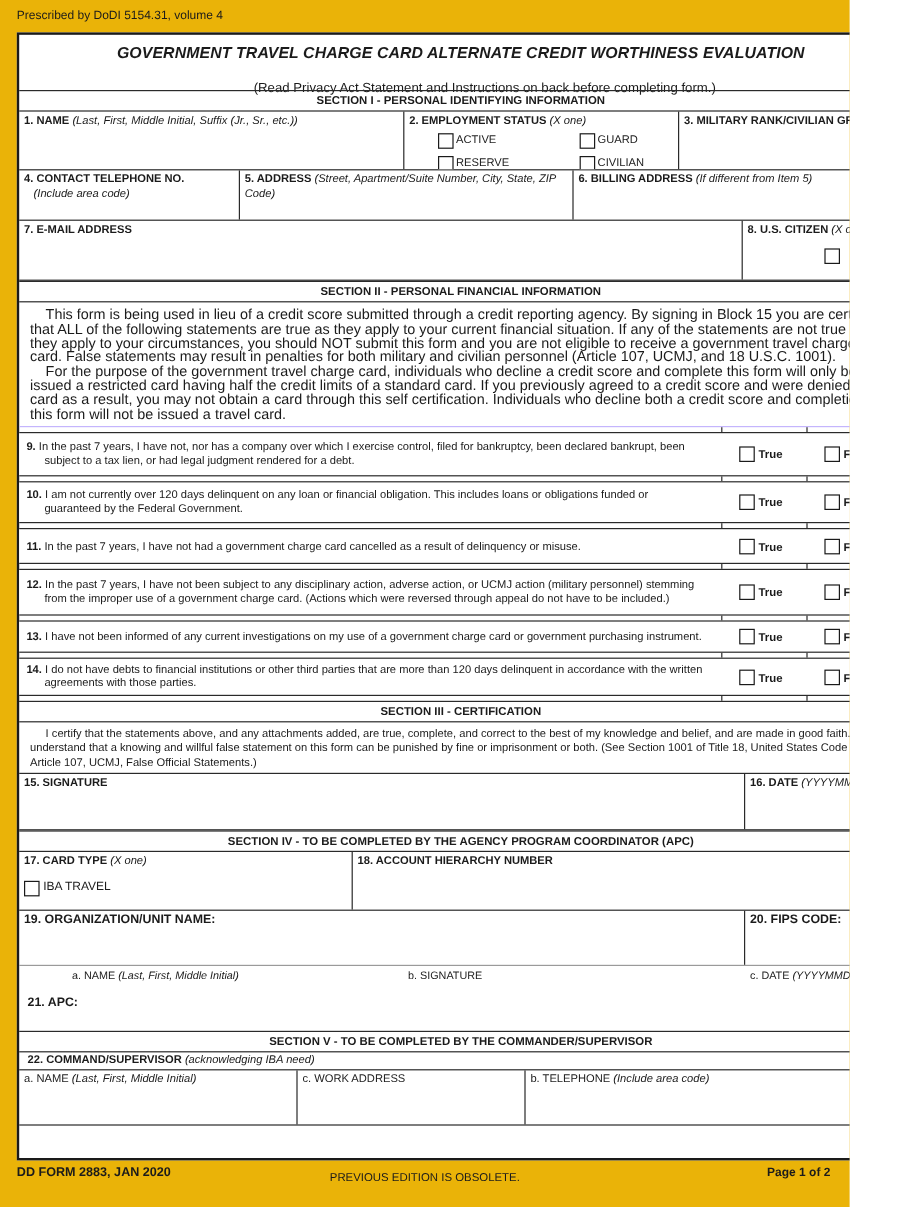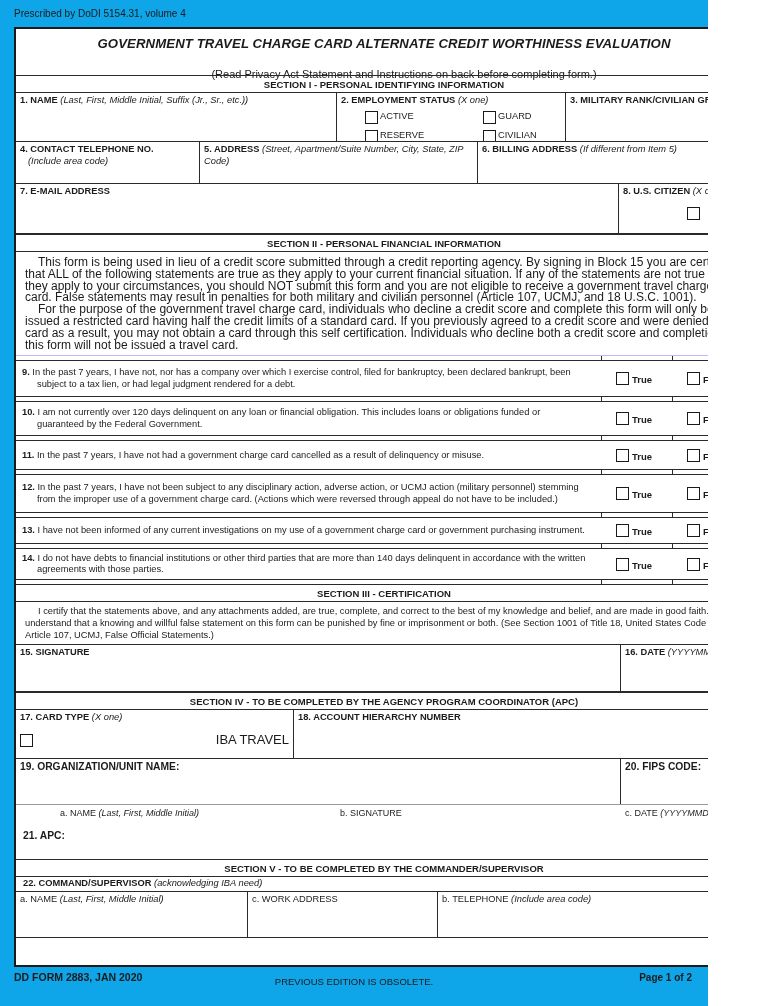--- a/index.html
+++ b/index.html
@@ -2,21 +2,21 @@
 <html><head>
 <meta charset="utf-8">
 <style>
   * { box-sizing: border-box; }
   html,body { margin:0; padding:0; }
   body {
     width:768px; height:1006px;
     background:#ffffff; color:#1b1b1b;
     font-family:"Liberation Sans", sans-serif;
   }
-  .page { position:relative; width:708px; height:1006px; background:#0ea5e9; overflow:hidden; }
+  .page { position:relative; width:708px; height:1006px; background:#eab308; overflow:hidden; }
   .prescribed { position:absolute; top:8px; left:14px; font-size:10px; }
 
   .form {
     position:absolute; top:27px; left:14px; width:740px; height:940px;
     border:2px solid #1a1a1a; background:#fff;
     display:flex; flex-direction:column;
   }
 
   .lb { font-weight:bold; }
   .hint { font-style:italic; font-weight:normal; }
@@ -61,21 +61,21 @@
   .h37{min-height:37px}.h35{min-height:35px}.h30{min-height:30px}
   .h39{min-height:39px}.h27{min-height:27px}.h32{min-height:32px}
   .q-state { padding:3px 12px 3px 21px; text-indent:-15px; font-size:9.3px; line-height:11.5px; }
   .tf { display:flex; align-items:flex-end; gap:3px; font-weight:bold; font-size:9.5px; padding-left:15px; }
 
   .cert { flex:none; padding:4px 9px 3px 9px; font-size:9.3px; line-height:11.6px; }
   .cert p { margin:0; text-indent:13px; }
   .sig-row { grid-template-columns:1fr 132px; height:48px; border-top:1px solid #2a2a2a; }
 
   .r1718 { grid-template-columns:277px 1fr; height:49px; }
-  .cardtype-opt { margin-top:10px; display:flex; align-items:center; gap:3px; font-size:13px;justify-content:space-between; }
+  .cardtype-opt { margin-top:10px; display:flex; align-items:center; gap:3px; font-size:10px; }
   .r1920 { grid-template-columns:1fr 132px; height:46px; border-bottom:1px solid #9a9a9a; }
   .biglb { font-size:10.3px; font-weight:bold; }
 
   .abc-label-row { position:relative; height:17px; flex:none; font-size:9px; }
   .abc-label-row .al { position:absolute; top:3px; white-space:nowrap; }
   .la { left:44px; } .lbm { left:324px; } .lc { left:609px; }
 
   .apc-row { height:37px; flex:none; padding:3px 7px; }
 
   .r22 { height:15px; flex:none; padding:1px 7px; border-bottom:1px solid #2a2a2a; font-size:9.3px; }
@@ -252,21 +252,21 @@
         </div>
         <div class="tf">
           <span class="cb"></span>
           <span>False</span>
         </div>
       </div>
 
       <div class="q-row h32">
         <div class="q-state">
           <span class="lb">14.</span>
-          <span>I do not have debts to financial institutions or other third parties that are more than 140 days delinquent in accordance with the written agreements with those parties.</span>
+          <span>I do not have debts to financial institutions or other third parties that are more than 120 days delinquent in accordance with the written agreements with those parties.</span>
         </div>
         <div class="tf">
           <span class="cb"></span>
           <span>True</span>
         </div>
         <div class="tf">
           <span class="cb"></span>
           <span>False</span>
         </div>
       </div>

